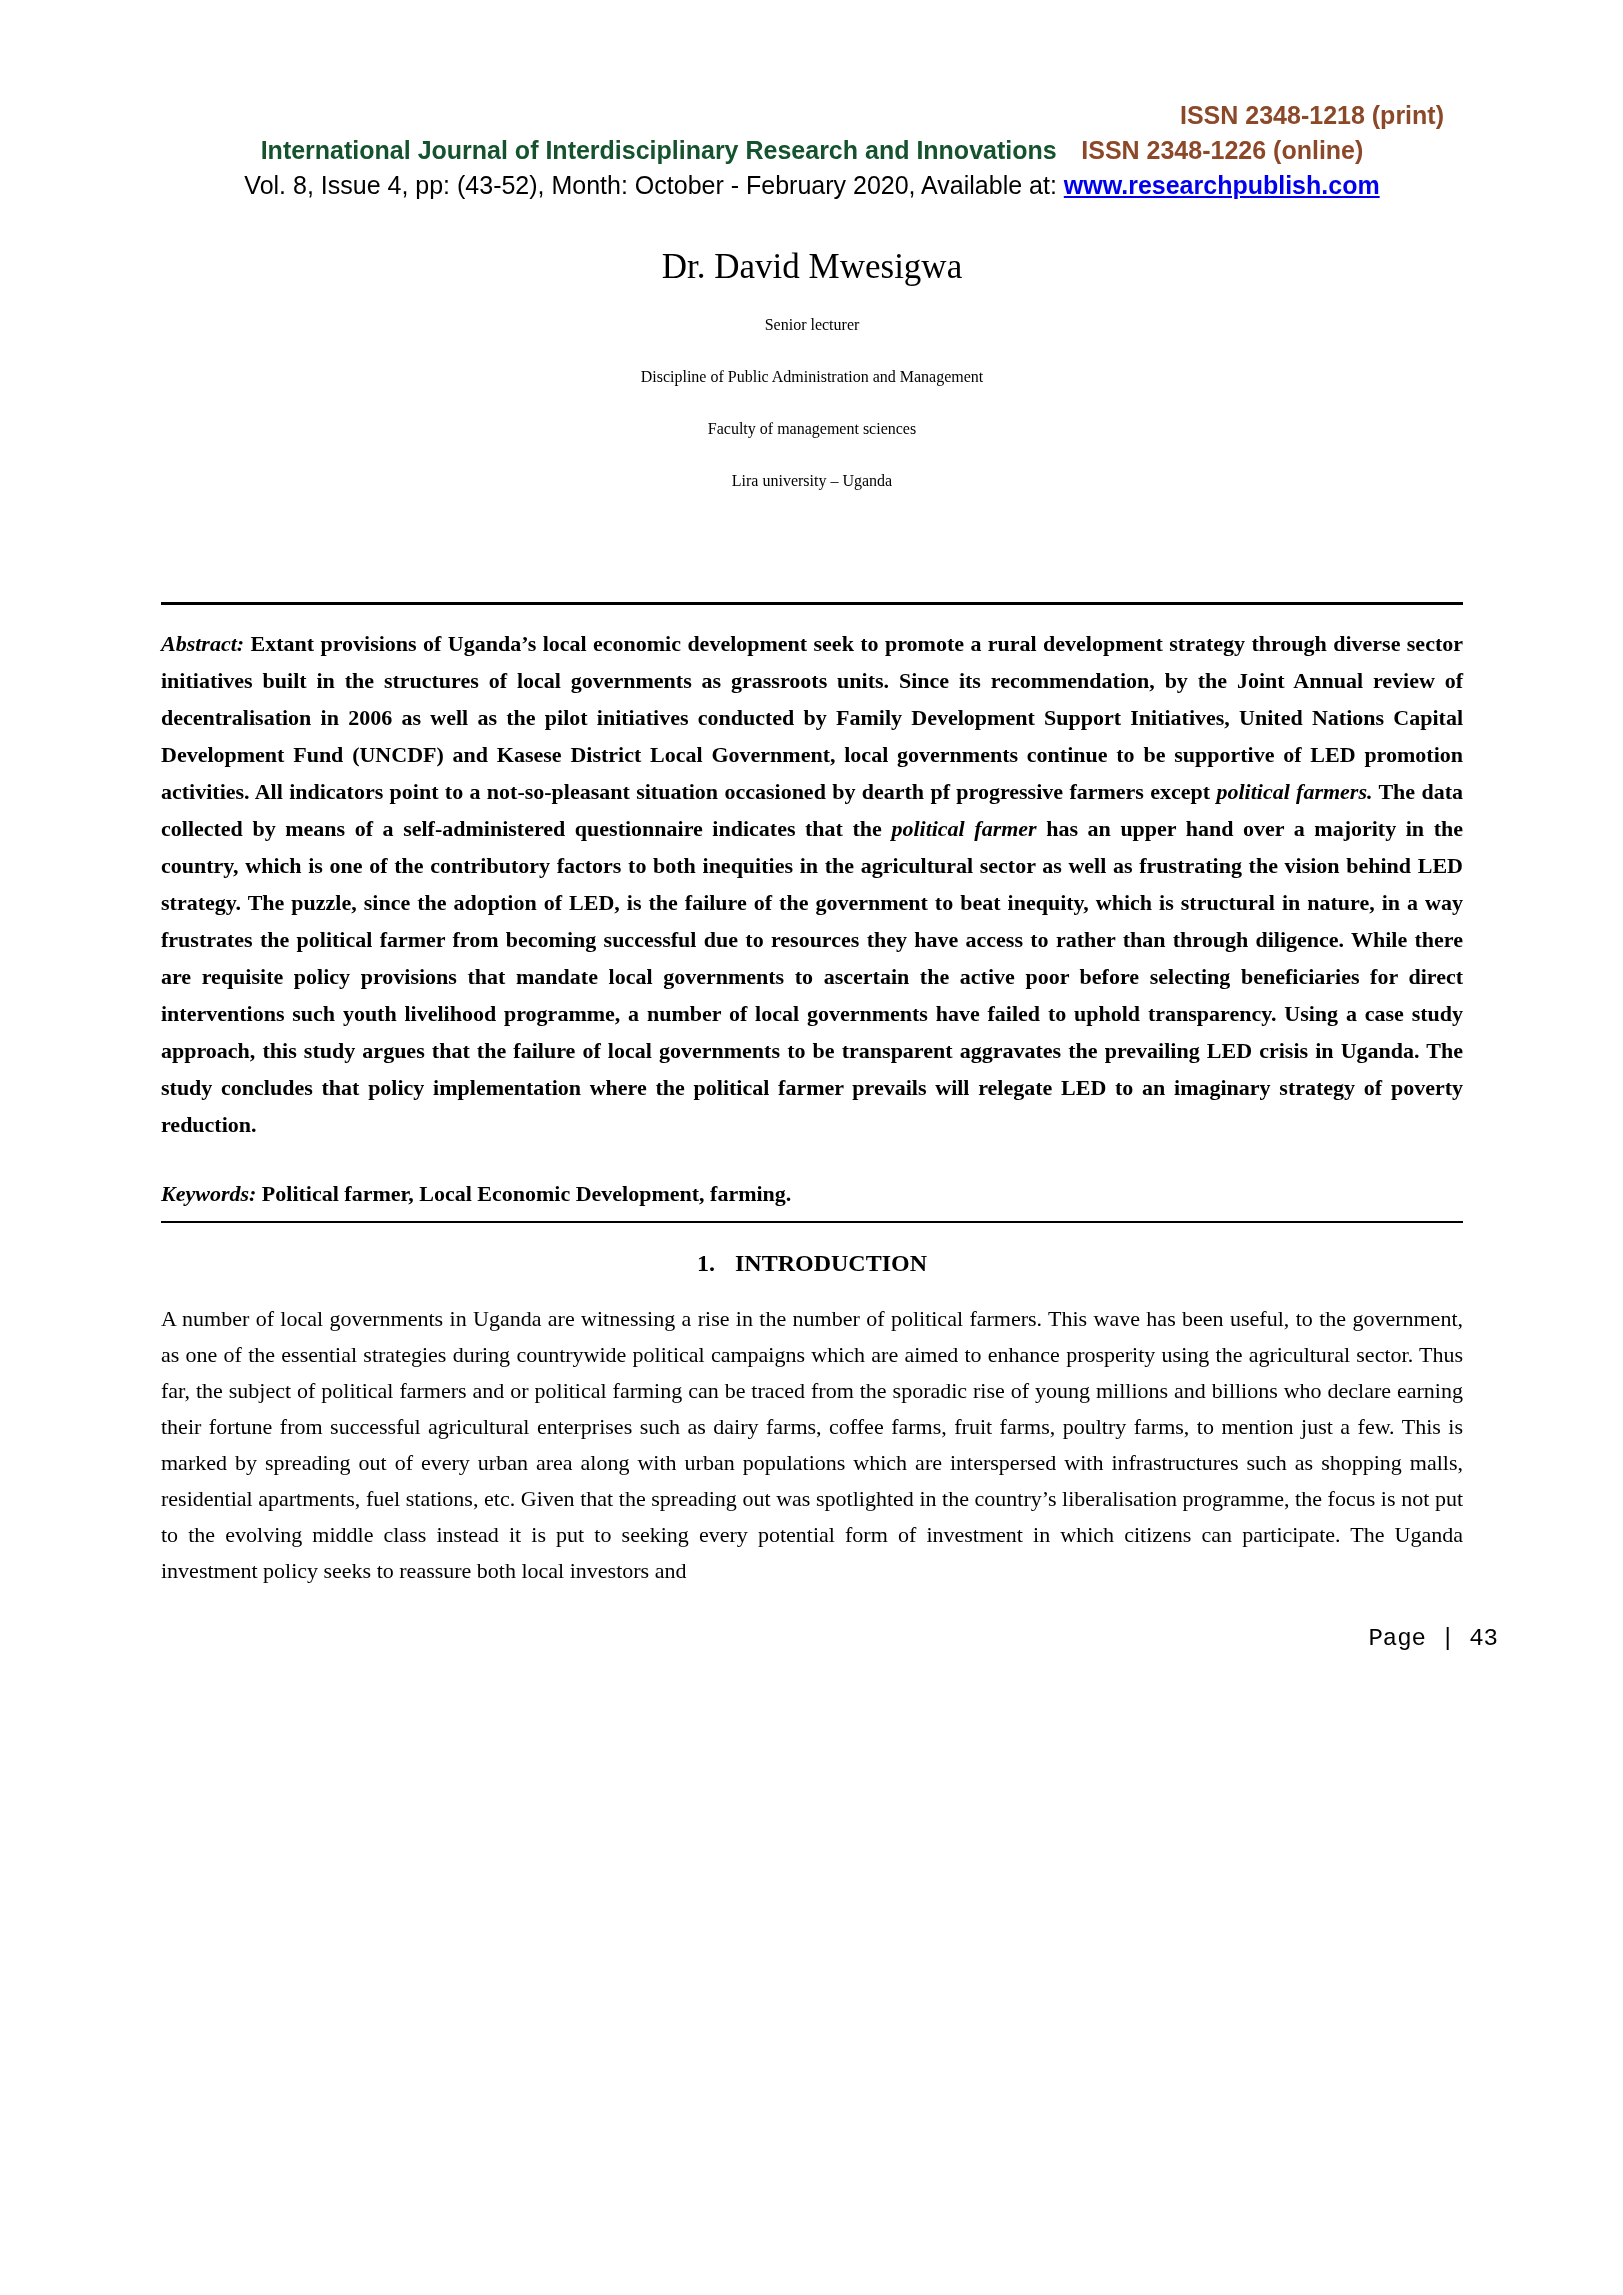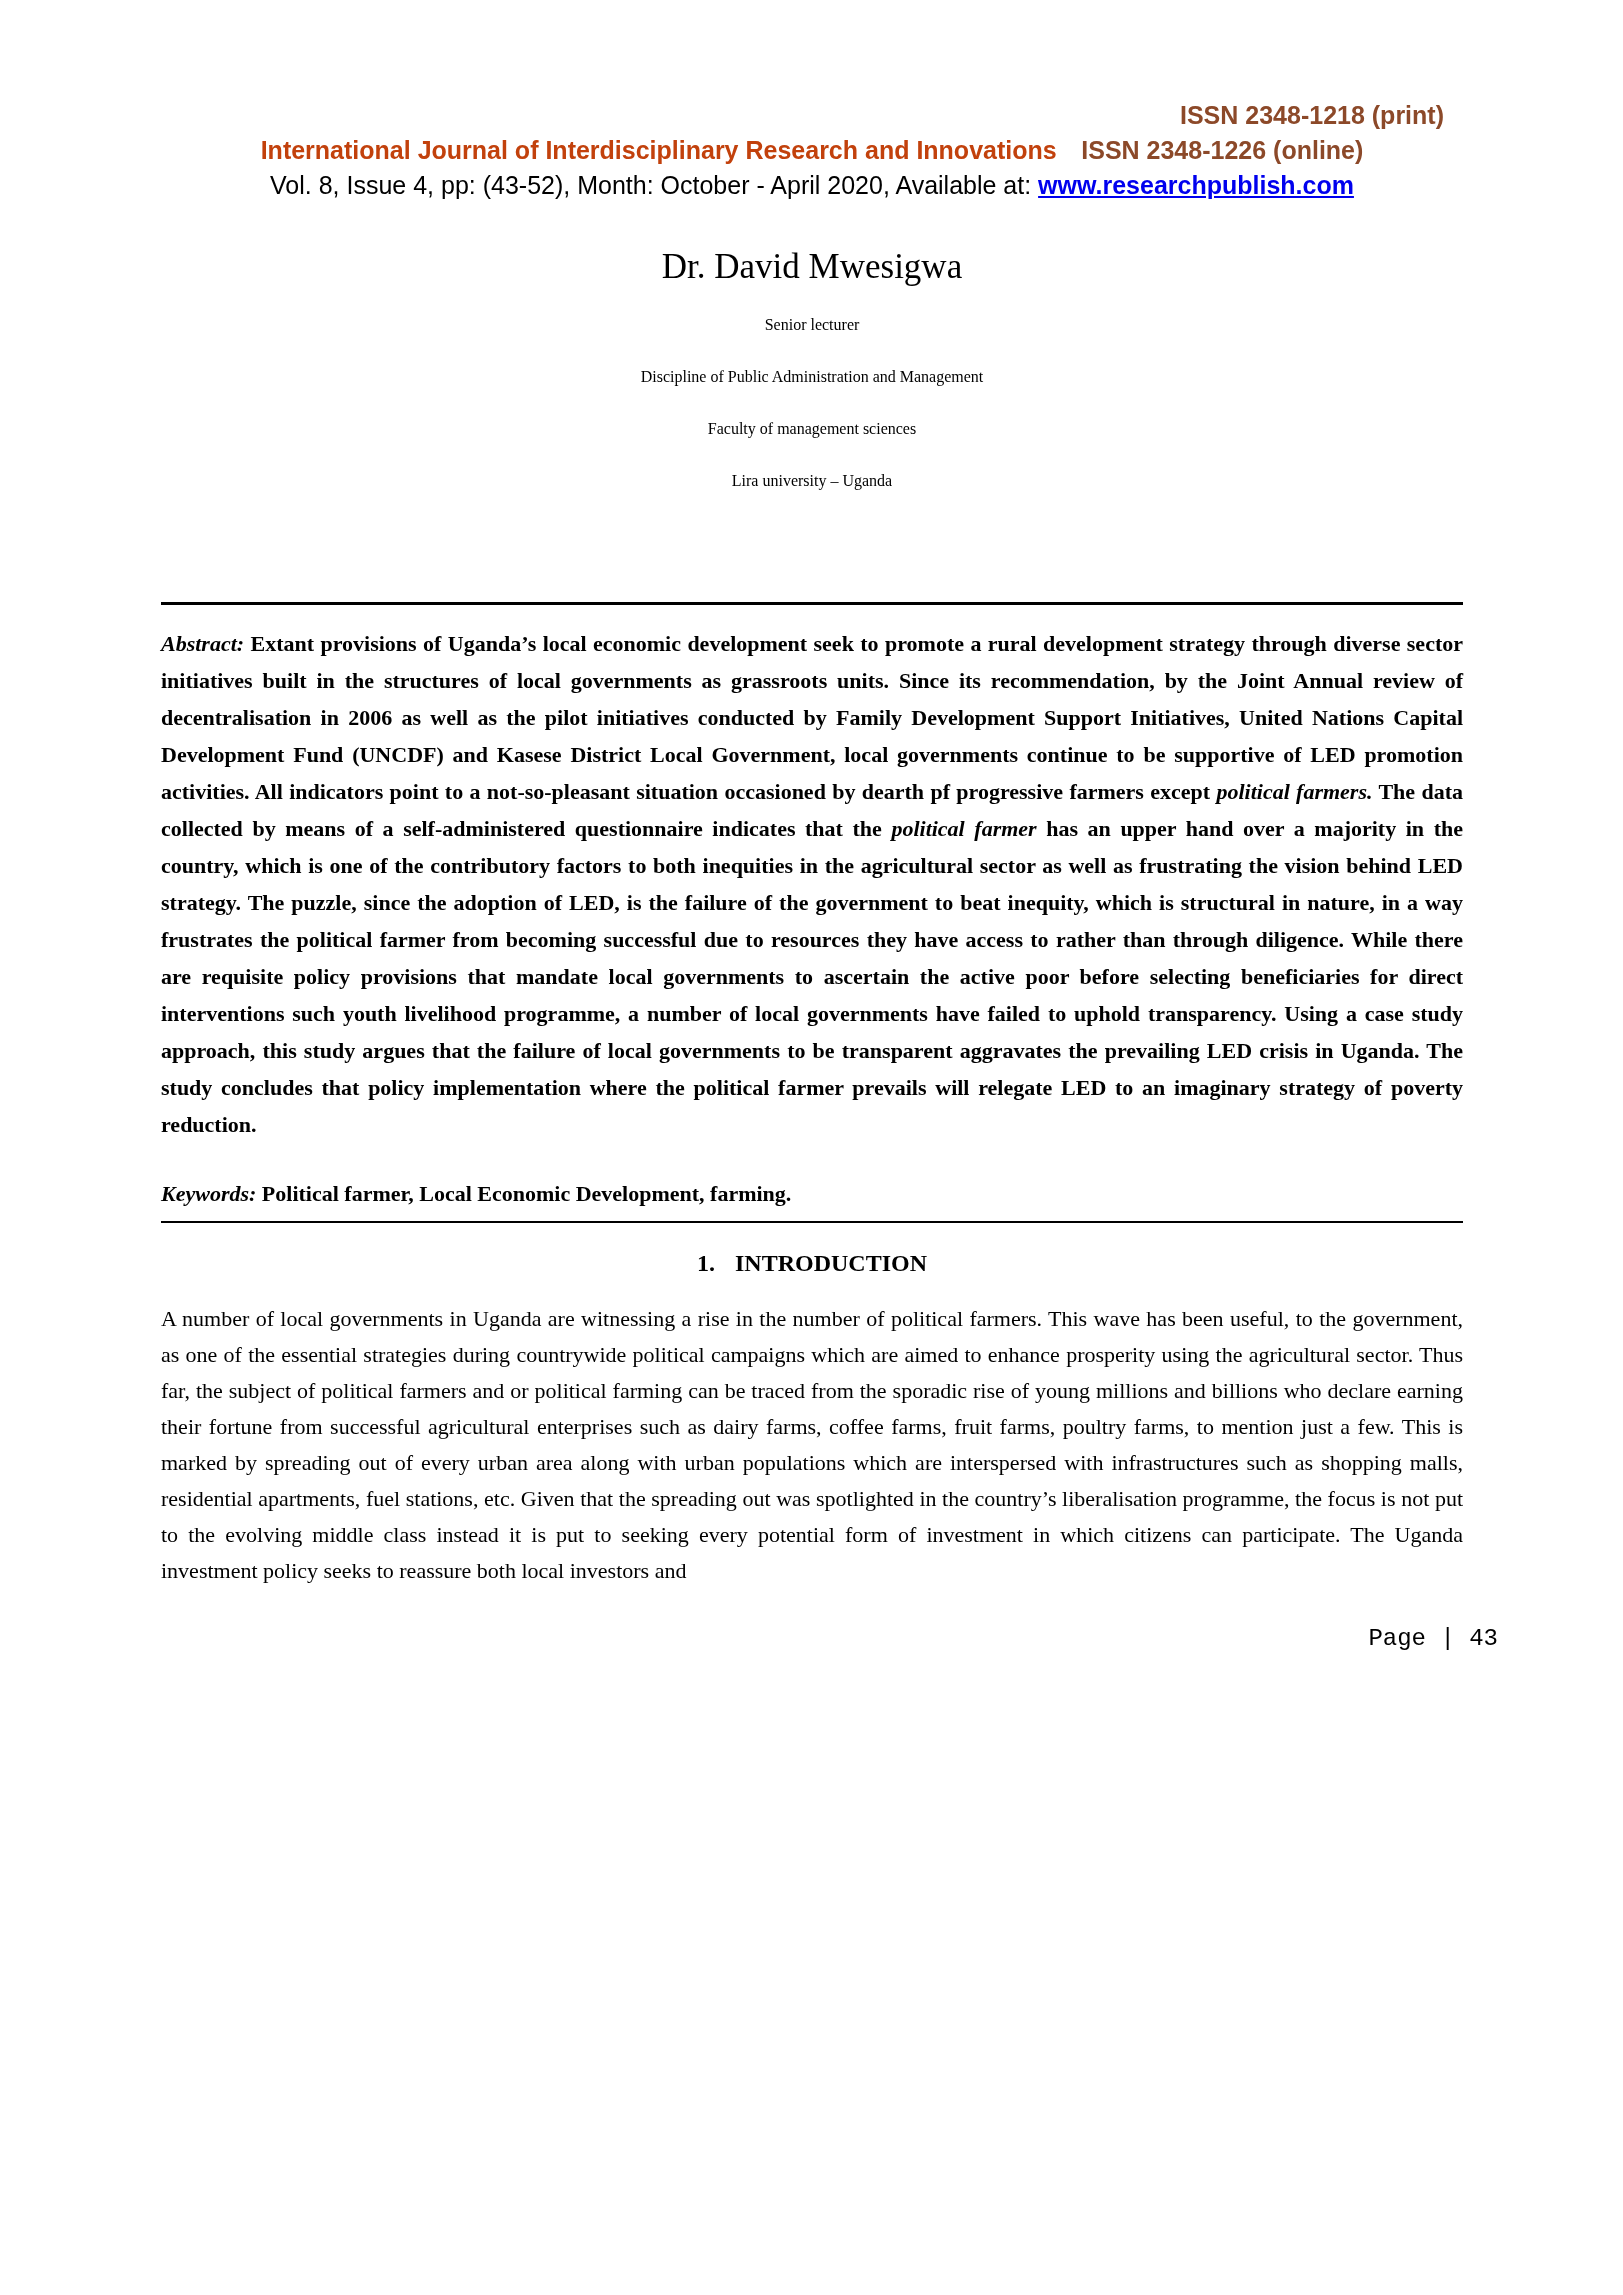--- a/index.html
+++ b/index.html
@@ -17,21 +17,21 @@
   }
 
   
   .hdr {
     font-family: "Liberation Sans", "DejaVu Sans", sans-serif;
     font-size: 25px; line-height: 35px; font-weight: bold;
   }
   .hdr-line1 { text-align: right; padding-right: 19px; }
   .issn { color: #8C4929; }
   .hdr-line2 { text-align: center; white-space: nowrap; }
-  .jname { color: #c2410c; }
+  .jname { color: #14532d; }
   .hdr-line2 .issn { margin-left: 24.6px; }
   .hdr-line3 { text-align: center; font-weight: normal; white-space: nowrap; }
   .hdr-link { color: #0000EE; font-weight: bold; text-decoration: underline; cursor: pointer; }
 
   
   .title {
     font-size: 55px; line-height: 82px; font-weight: bold;
     text-align: center; margin: 77px 0 0 0;
   }
   .tline { display: block; }
@@ -68,21 +68,21 @@
 <div class="page">
 
   <header class="hdr">
     <div class="hdr-line1">
       <span class="issn">ISSN 2348-1218 (print)</span>
     </div>
     <div class="hdr-line2">
       <span class="jname">International Journal of Interdisciplinary Research and Innovations</span><span class="issn">ISSN 2348-1226 (online)</span>
     </div>
     <div class="hdr-line3">
-      <span>Vol. 8, Issue 4, pp: (43-52), Month: October - April 2020, Available at: </span><a class="hdr-link">www.researchpublish.com</a>
+      <span>Vol. 8, Issue 4, pp: (43-52), Month: October - February 2020, Available at: </span><a class="hdr-link">www.researchpublish.com</a>
     </div>
   </header>
 
 
   <div class="author">Dr. David Mwesigwa</div>
 
   <div class="affil">
     <div class="affil-line">Senior lecturer</div>
     <div class="affil-line">Discipline of Public Administration and Management</div>
     <div class="affil-line">Faculty of management sciences</div>

